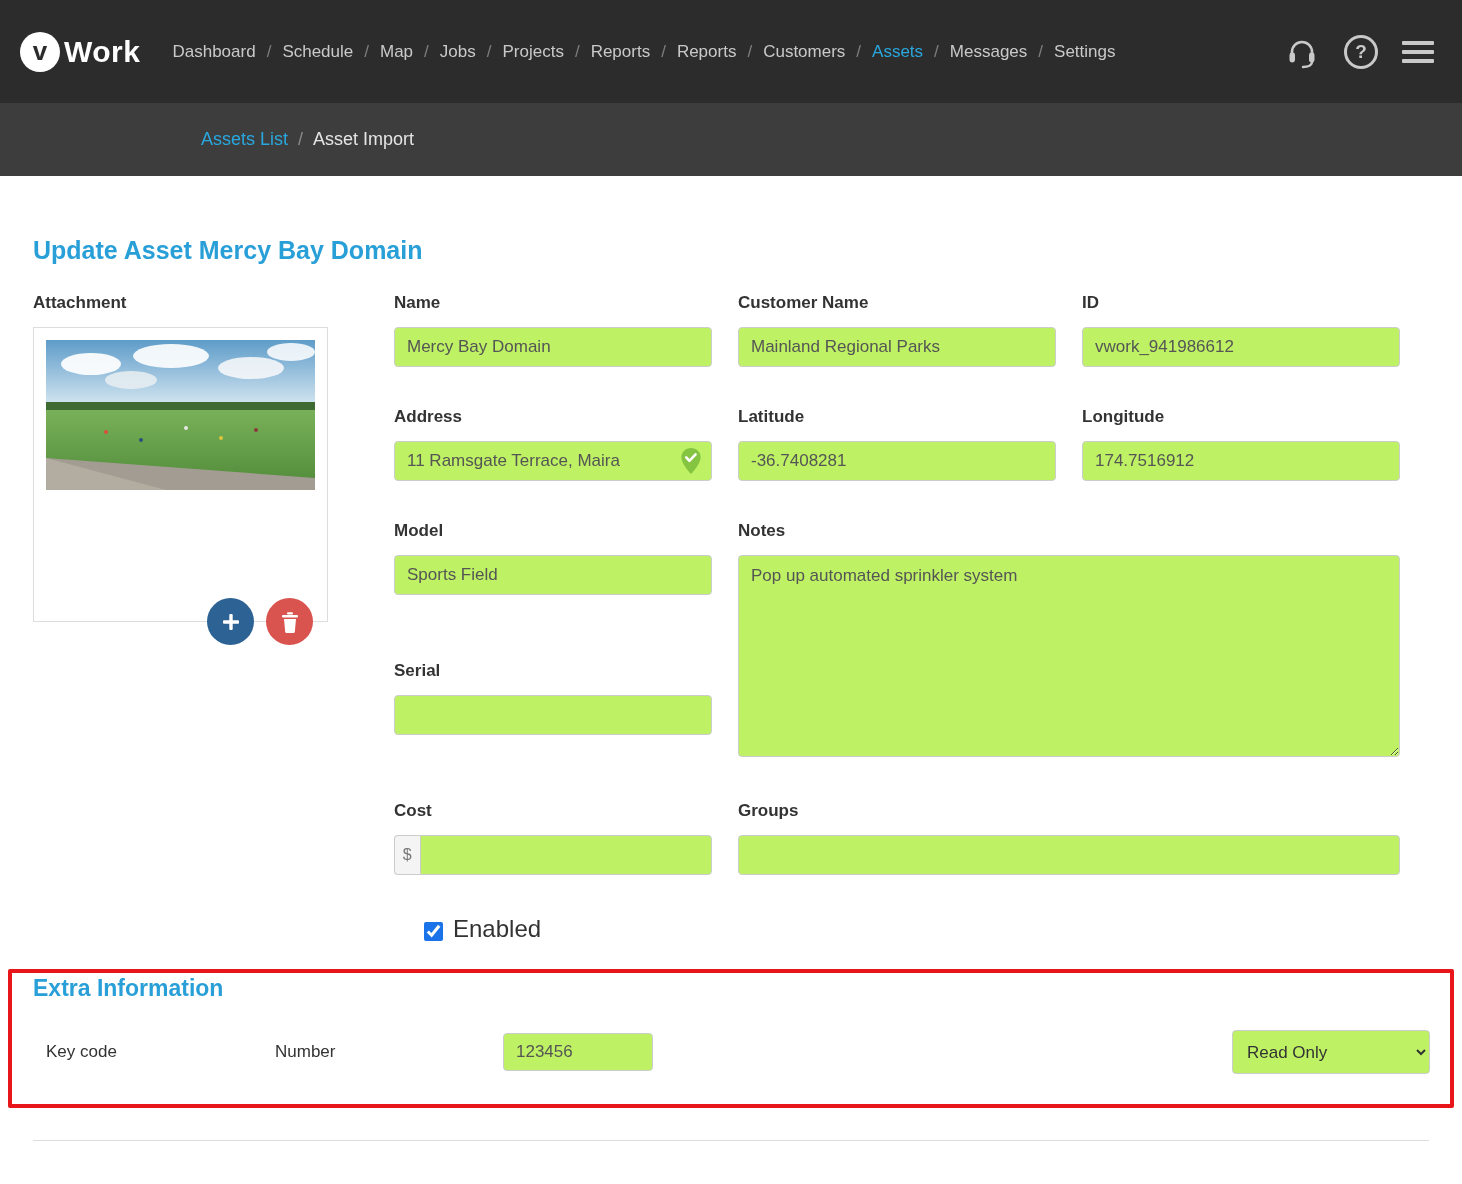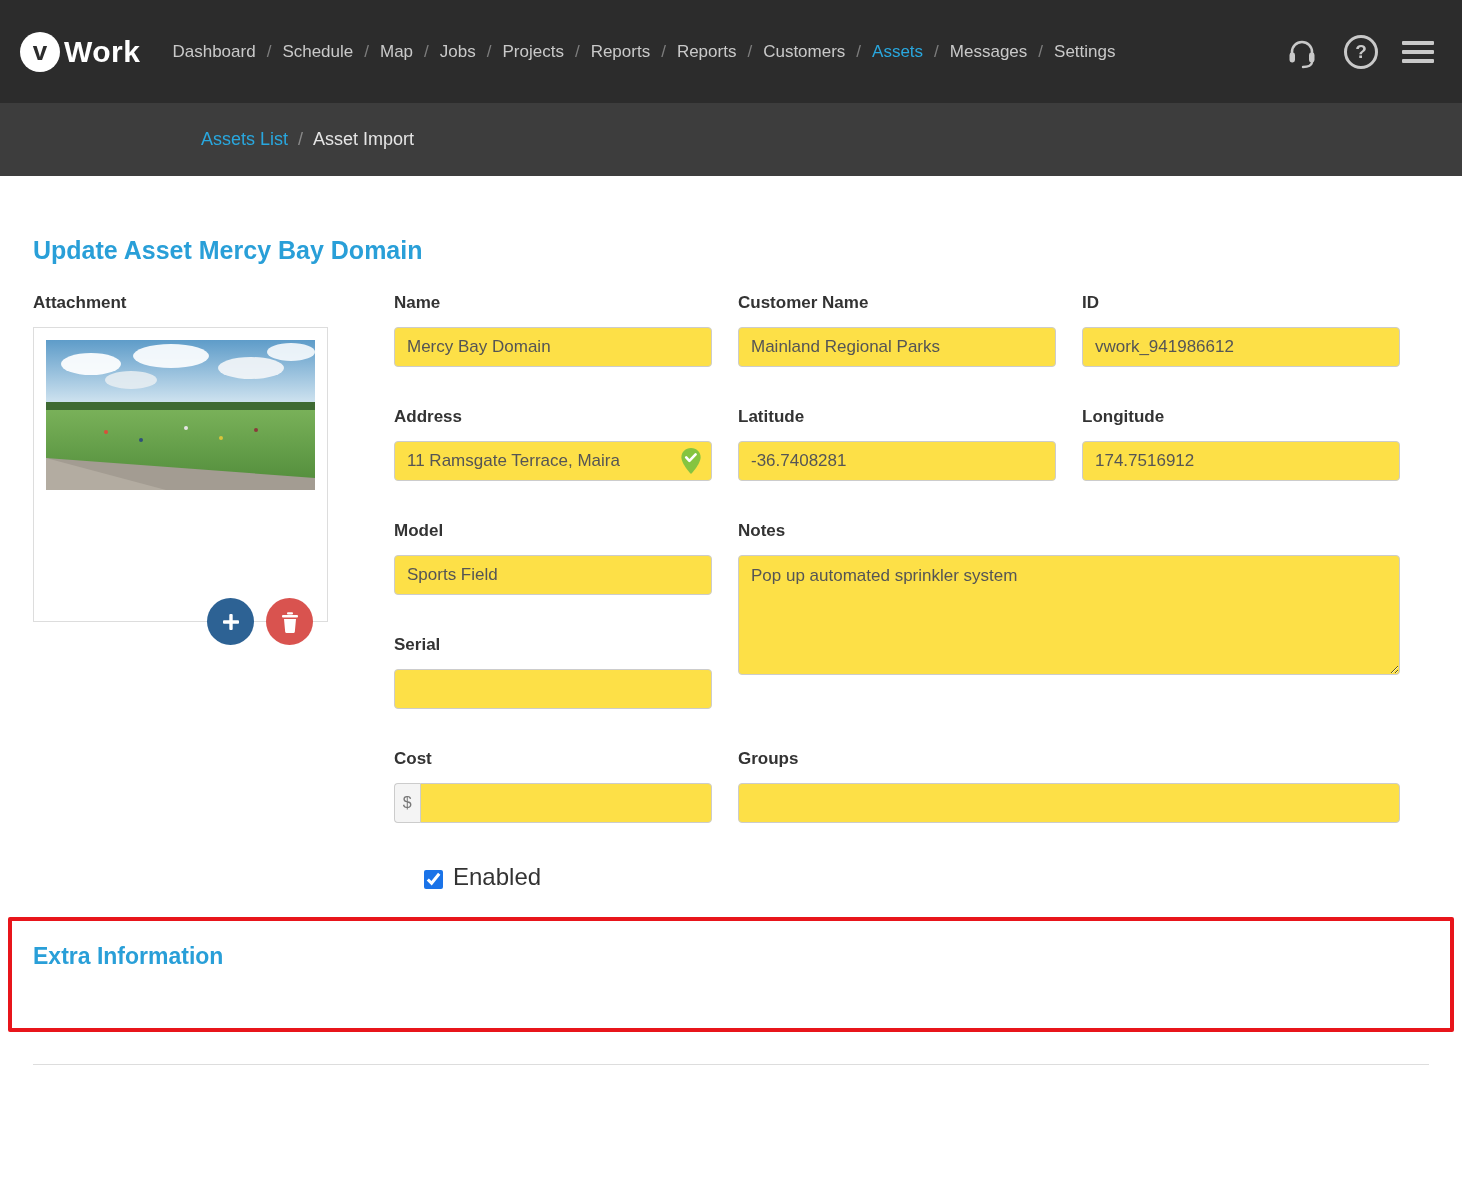--- a/index.html
+++ b/index.html
@@ -95,25 +95,25 @@
   .fg { margin-bottom: 40px; }
   .r1 { grid-row: 1; } .r2 { grid-row: 2; } .r3 { grid-row: 3; } .r4 { grid-row: 4; } .r5 { grid-row: 5; } .r6 { grid-row: 6; }
   .c1 { grid-column: 1; } .c2 { grid-column: 2; } .c3 { grid-column: 3; }
   .span23 { grid-column: 2 / 4; }
   .rows34 { grid-row: 3 / 5; }
 
   input[type="text"], textarea, select {
     font-family: "Liberation Sans", "DejaVu Sans", sans-serif;
     font-size: 17px; color: #555;
     border: 1px solid #ccc; border-radius: 4px;
-    background: #fde047;
+    background: #bef264;
     outline: none;
   }
   input[type="text"] { width: 100%; height: 40px; padding: 0 12px; }
-  textarea { width: 100%; height: 120px; padding: 10px 12px; resize: both; }
+  textarea { width: 100%; height: 202px; padding: 10px 12px; resize: both; }
 
   .input-wrap { position: relative; }
   .pin-icon { position: absolute; right: 8px; top: 50%; transform: translateY(-50%); width: 26px; height: 28px; }
 
   .input-group { display: flex; }
   .input-group .prefix {
     width: 28px; border: 1px solid #ccc; border-right: none;
     border-radius: 4px 0 0 4px;
     background: #f4f4f4; color: #777;
     display: flex; align-items: center; justify-content: center;
@@ -122,21 +122,21 @@
   .input-group input { border-radius: 0 4px 4px 0; }
 
   .enabled-row { display: flex; align-items: center; margin-left: 30px; margin-top: 4px; }
   .enabled-row input[type="checkbox"] { width: 19px; height: 19px; accent-color: #1a73e8; cursor: pointer; }
   .enabled-row label { font-size: 24px; color: #333; margin-left: 10px; margin-top: -4px; cursor: pointer; }
 
   
   .extra-box {
     border: 4px solid #e8151b;
     margin: 26px -25px 0 -25px;
-    padding: 22px 20px 30px 21px;
+    padding: 2px 20px 30px 21px;
     border-radius: 2px;
   }
   .extra-title { color: #299fd8; font-size: 23px; font-weight: bold; margin-bottom: 28px; }
   .extra-row { display: flex; align-items: center; }
   .extra-kc { font-size: 17px; color: #333; margin-left: 13px; width: 229px; }
   .extra-num { font-size: 17px; color: #333; width: 228px; }
   .extra-row input[type="text"] { width: 150px; height: 38px; }
   .extra-row select {
     margin-left: auto; width: 198px; height: 44px;
     padding: 0 10px; font-size: 17px; color: #333; cursor: pointer;
@@ -323,16 +323,24 @@
       <div class="enabled-row r6 c1">
         <input type="checkbox" id="enabled-cb" checked="" style="">
         <label for="enabled-cb">Enabled</label>
       </div>
 
     </div>
   </div>
 
   <section class="extra-box">
     <h2 class="extra-title">Extra Information</h2>
+    <div class="extra-row">
+      <span class="extra-kc">Key code</span>
+      <span class="extra-num">Number</span>
+      <input type="text" value="123456" style="">
+      <select>
+        <option>Read Only</option>
+      </select>
+    </div>
   </section>
 
   <hr class="bottom-divider">
 </main>
 
 </body></html>

